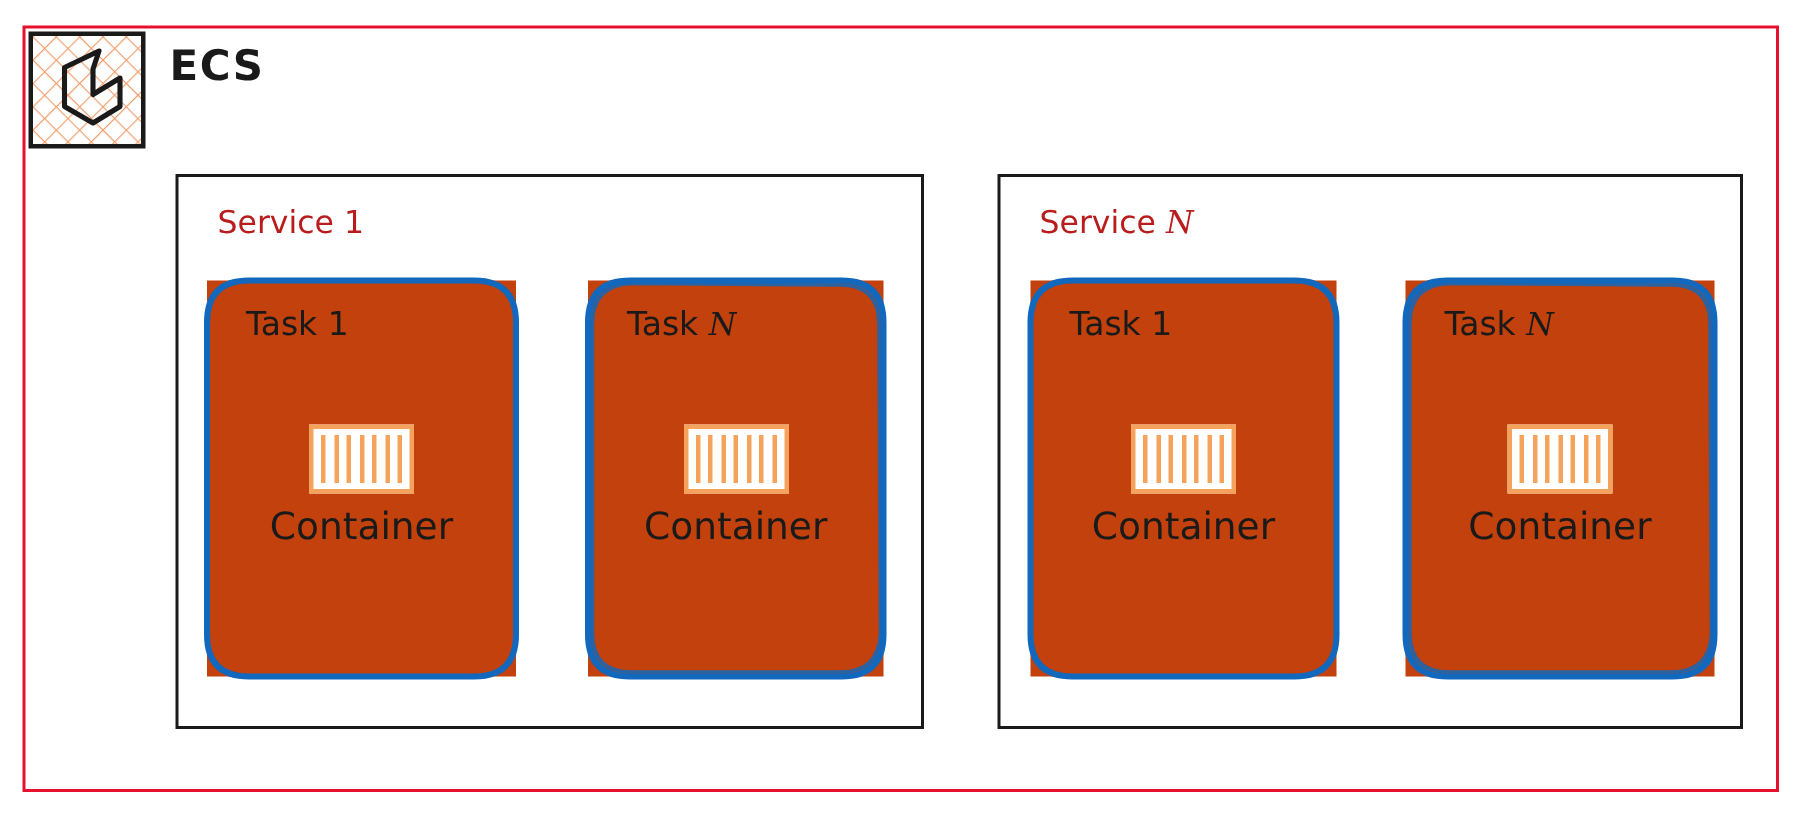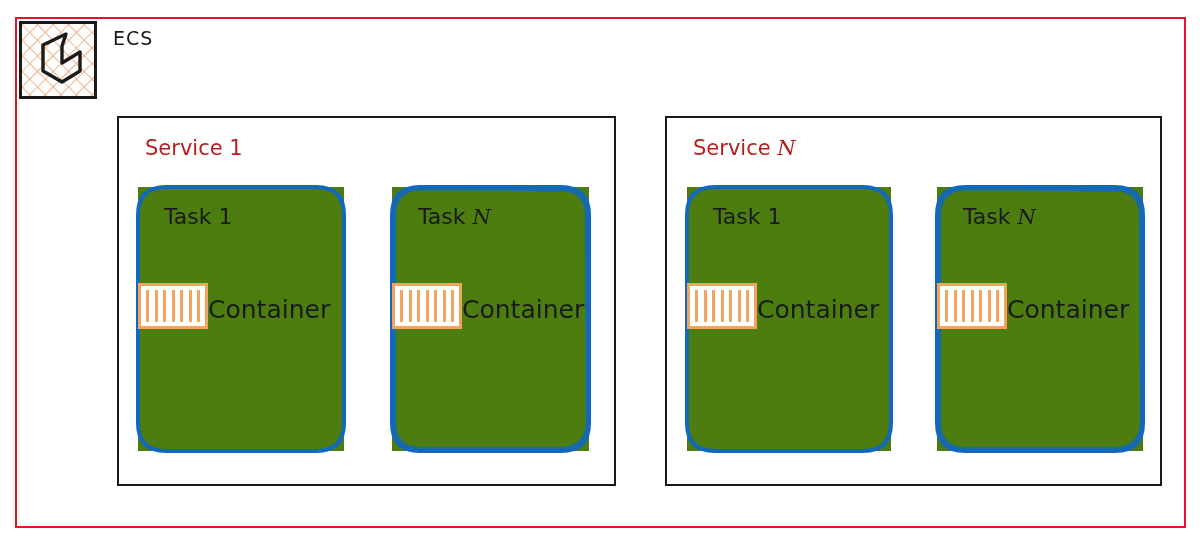--- a/index.html
+++ b/index.html
@@ -42,22 +42,22 @@
     background: #ffffff;
     overflow: hidden;
   }
   .ecs-logo svg { display: block; width: 100%; height: 100%; }
 
   .ecs-title {
     position: absolute;
     left: 113px;
     top: 27px;
     font-family: "DejaVu Sans", sans-serif;
-    font-size: 19px;
-    font-weight: 400;
+    font-size: 28px;
+    font-weight: 700;
     letter-spacing: 1px;
     color: #1a1a1a;
     white-space: nowrap;
   }
 
   
   .service-box {
     position: absolute;
     box-sizing: border-box;
     border: 2.5px solid #1a1a1a;
@@ -74,21 +74,21 @@
     font-size: 21px;
     color: #b91c1c;
     white-space: nowrap;
   }
   .italic-n { font-style: italic; font-family: "DejaVu Serif", serif; font-size: 21px; }
 
   
   .task-box {
     position: absolute;
     box-sizing: border-box;
-    background: #4d7c0f;
+    background: #c2410c;
   }
   .task-box > svg {
     position: absolute;
     left: -4px;
     top: -4px;
     width: calc(100% + 8px);
     height: calc(100% + 8px);
     overflow: visible;
   }
   .task-inner {
@@ -113,21 +113,21 @@
     white-space: nowrap;
   }
 
   
   .container-group {
     position: absolute;
     left: 0;
     right: 0;
     top: 96px;
     display: flex;
-    flex-direction: row;
+    flex-direction: column;
     align-items: center;
   }
   .container-icon {
     width: 70px;
     height: 46px;
     box-sizing: border-box;
     border: 3px solid var(--orange, #f5a35c);
     background: #ffffff;
     display: flex;
     align-items: stretch;

